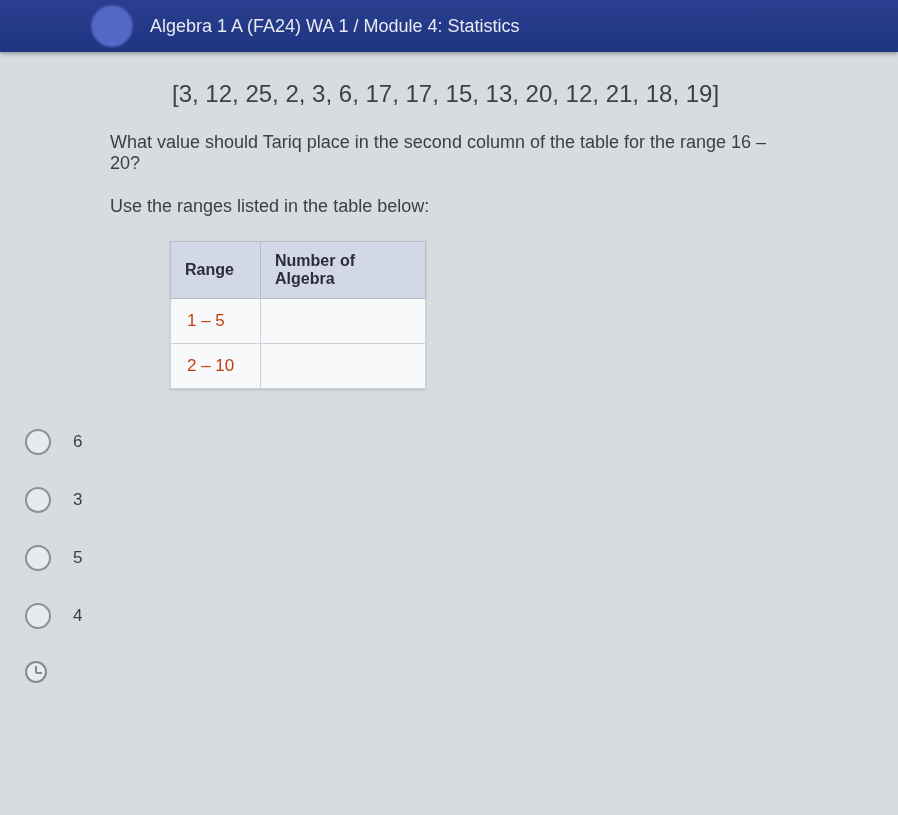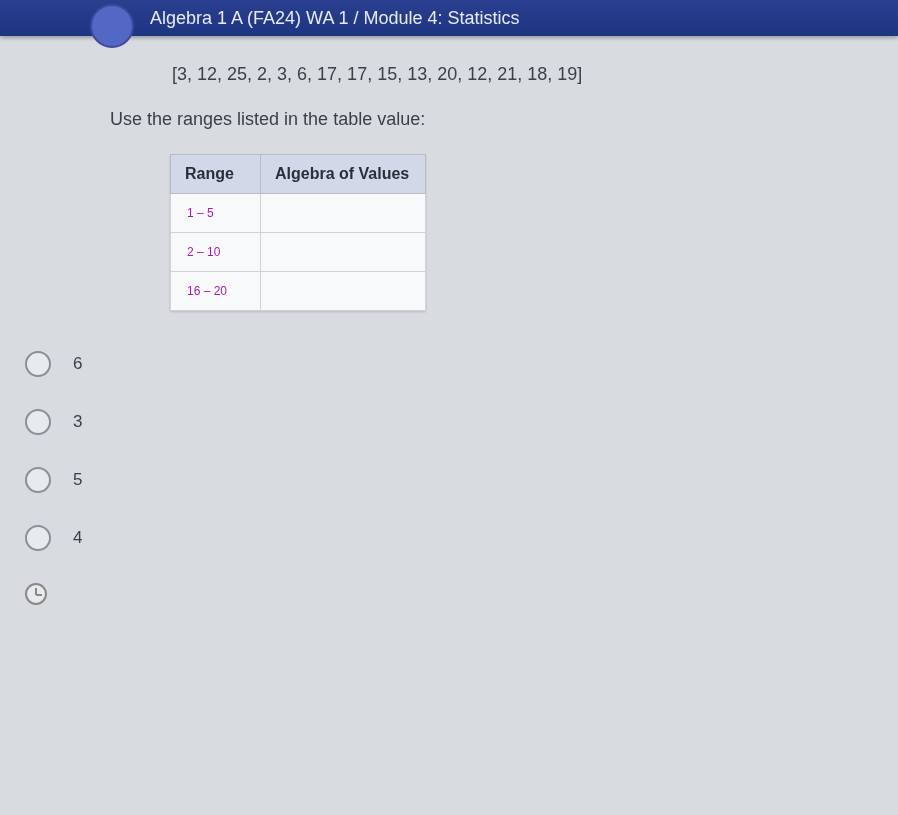--- a/index.html
+++ b/index.html
@@ -9,21 +9,21 @@
     }
     body {
       font-family: Arial, Helvetica, sans-serif;
       background: #d8dce0;
       width: 898px;
       height: 815px;
       overflow: hidden;
     }
     .header-bar {
       background: linear-gradient(to bottom, #2a3f8f, #1e3582);
-      height: 36px;
+      height: 52px;
       display: flex;
       align-items: center;
       padding-left: 90px;
       color: #e8eaf0;
       font-size: 18px;
       box-shadow: 0 2px 4px rgba(0,0,0,0.3);
     }
     .header-icon {
       position: absolute;
       left: 90px;
@@ -35,21 +35,21 @@
       border: 2px solid #3a4a9a;
     }
     .header-title {
       margin-left: 60px;
     }
     .content {
       padding: 28px 110px 20px 110px;
       color: #3a3f4a;
     }
     .data-list {
-      font-size: 18px;
+      font-size: 24px;
       color: #3c4048;
       margin-bottom: 24px;
       margin-left: 62px;
     }
     .question-text {
       font-size: 18px;
       color: #3a3f48;
       margin-bottom: 22px;
     }
     .instruction-text {
@@ -71,22 +71,22 @@
       color: #2a2e38;
       font-weight: bold;
       font-size: 16px;
       padding: 10px 14px;
       border: 1px solid #b8bcc4;
       text-align: left;
     }
     td {
       padding: 12px 16px;
       border: 1px solid #cfd3d8;
-      font-size: 12px;
-      color: #a21caf;
+      font-size: 17px;
+      color: #c2410c;
       background: #f8f9fa;
     }
     .col-range {
       width: 90px;
     }
     .col-values {
       width: 165px;
     }
     .options {
       margin-left: -85px;
@@ -143,41 +143,38 @@
 </head>
 <body>
 
 <div class="header-bar">
   <div class="header-icon"></div>
   <span class="header-title">Algebra 1 A (FA24) WA 1 / Module 4: Statistics</span>
 </div>
 
 <div class="content">
   <div class="data-list">[3, 12, 25, 2, 3, 6, 17, 17, 15, 13, 20, 12, 21, 18, 19]</div>
-  <div class="instruction-text">Use the ranges listed in the table value:</div>
+  <div class="question-text">What value should Tariq place in the second column of the table for the range 16 – 20?</div>
+  <div class="instruction-text">Use the ranges listed in the table below:</div>
 
   <div class="table-wrapper">
     <table>
       <thead>
         <tr>
           <th class="col-range">Range</th>
-          <th class="col-values">Algebra of Values</th>
+          <th class="col-values">Number of Algebra</th>
         </tr>
       </thead>
       <tbody>
         <tr>
           <td>1 – 5</td>
           <td></td>
         </tr>
         <tr>
           <td>2 – 10</td>
-          <td></td>
-        </tr>
-        <tr>
-          <td>16 – 20</td>
           <td></td>
         </tr>
       </tbody>
     </table>
   </div>
 
   <div class="options">
     <div class="option-row">
       <div class="radio-circle"></div>
       <span class="option-label">6</span>

